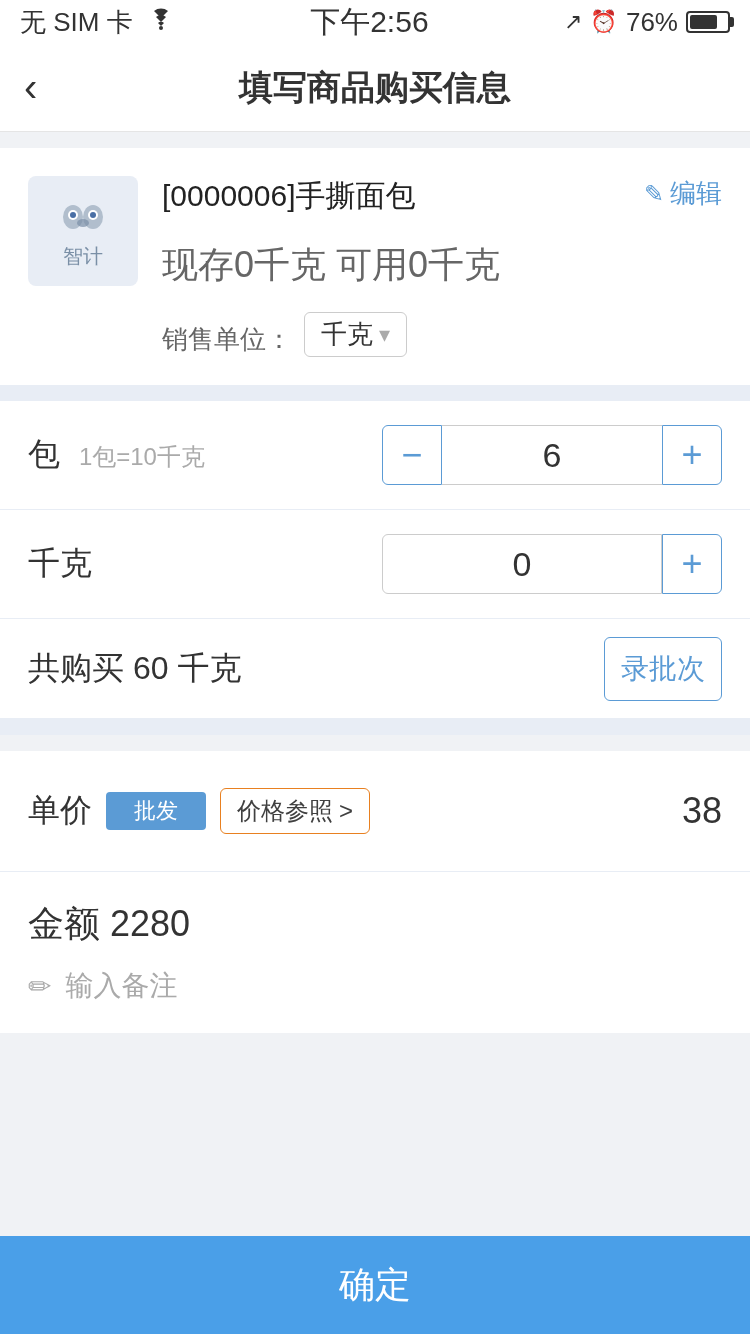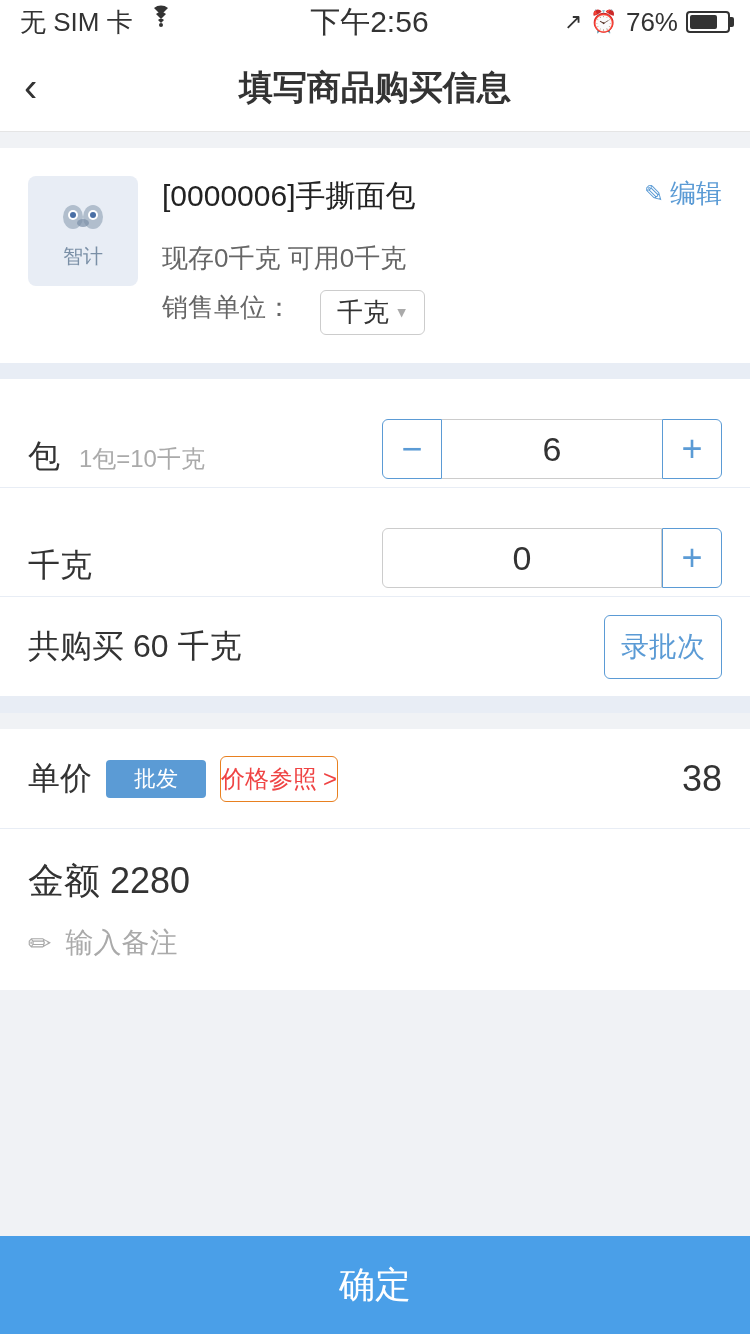--- a/index.html
+++ b/index.html
@@ -17,21 +17,21 @@
     .status-bar {
       height: 44px;
       background: #fff;
       display: flex;
       align-items: center;
       justify-content: space-between;
       padding: 0 20px;
       font-size: 26px;
       color: #333;
     }
-    .status-left { display: flex; gap: 14px; }
+    .status-left { display: flex; align-items: center; gap: 14px; }
     .status-center { font-size: 30px; font-weight: 500; }
     .status-right { display: flex; align-items: center; gap: 8px; font-size: 26px; }
     .wifi-icon { font-size: 22px; }
     .battery-bar {
       display: inline-flex; align-items: center;
       width: 44px; height: 22px;
       border: 2px solid #333; border-radius: 4px;
       padding: 2px; position: relative;
     }
     .battery-bar::after {
@@ -81,22 +81,22 @@
       display: flex; align-items: center; justify-content: center;
       flex-shrink: 0;
     }
     .product-thumb-inner {
       display: flex; flex-direction: column; align-items: center;
       color: #7a8fa6; font-size: 36px;
     }
     .product-thumb-text { font-size: 20px; color: #7a8fa6; margin-top: 4px; }
     .product-info { flex: 1; }
     .product-name { font-size: 30px; font-weight: 500; color: #222; margin-bottom: 24px; }
-    .product-stock { font-size: 26px; color: #666; margin-bottom: 14px; }
-    .product-unit-row { display: flex; align-items: flex-start; gap: 28px; font-size: 26px; color: #666; font-family: Liberation Mono, monospace; }
+    .product-stock { font-size: 36px; color: #666; margin-bottom: 22px; }
+    .product-unit-row { display: flex; align-items: flex-end; gap: 12px; font-size: 26px; color: #666; }
     .unit-select {
       border: 1px solid #ccc; border-radius: 6px;
       padding: 4px 16px; font-size: 26px; color: #333;
       background: #fff; display: flex; align-items: center; gap: 6px;
     }
     .edit-btn {
       position: absolute; right: 28px; top: 28px;
       font-size: 26px; color: #5b9bd5;
       display: flex; align-items: center; gap: 6px;
       cursor: pointer;
@@ -107,22 +107,22 @@
     .section-divider {
       height: 16px; background: #e8edf5;
     }
 
     
     .input-section {
       background: #fff;
     }
     .input-row {
       display: flex;
-      align-items: flex-end;
-      padding: 8px 28px;
+      align-items: center;
+      padding: 16px 28px;
       height: 109px;
       border-bottom: 1px solid #e8edf5;
     }
     .input-label { flex: 1; font-size: 32px; color: #333; }
     .input-sublabel { font-size: 24px; color: #aaa; margin-left: 10px; }
     .qty-control {
       display: flex; align-items: center; gap: 0;
     }
     .qty-btn {
       width: 60px; height: 60px;
@@ -167,33 +167,33 @@
     }
 
     
     .price-section {
       background: #fff;
       margin-top: 16px;
     }
     .price-row {
       display: flex; align-items: center;
       padding: 0 28px;
-      height: 100px;
+      height: 121px;
       border-bottom: 1px solid #e8edf5;
       text-align: center;
     }
     .price-label { font-size: 32px; color: #333; margin-right: 14px; }
     .price-tag {
       background: #5b9bd5; color: #fff;
       border-radius: 4px; padding: 4px 28px; font-size: 22px;
       margin-right: 14px;
     }
     .price-ref-btn {
       border: 1.5px solid #e88020; border-radius: 6px;
-      padding: 6px 0; font-size: 24px; color: #ef4444;
+      padding: 6px 16px; font-size: 24px; color: #404040;
       display: flex; align-items: center; gap: 6px;
       cursor: pointer; background: #fff;
     }
     .price-value { margin-left: auto; font-size: 36px; color: #333; font-weight: 400; }
 
     
     .amount-section {
       background: #fff;
       margin-top: 0;
       padding: 28px 40px 0 28px;

